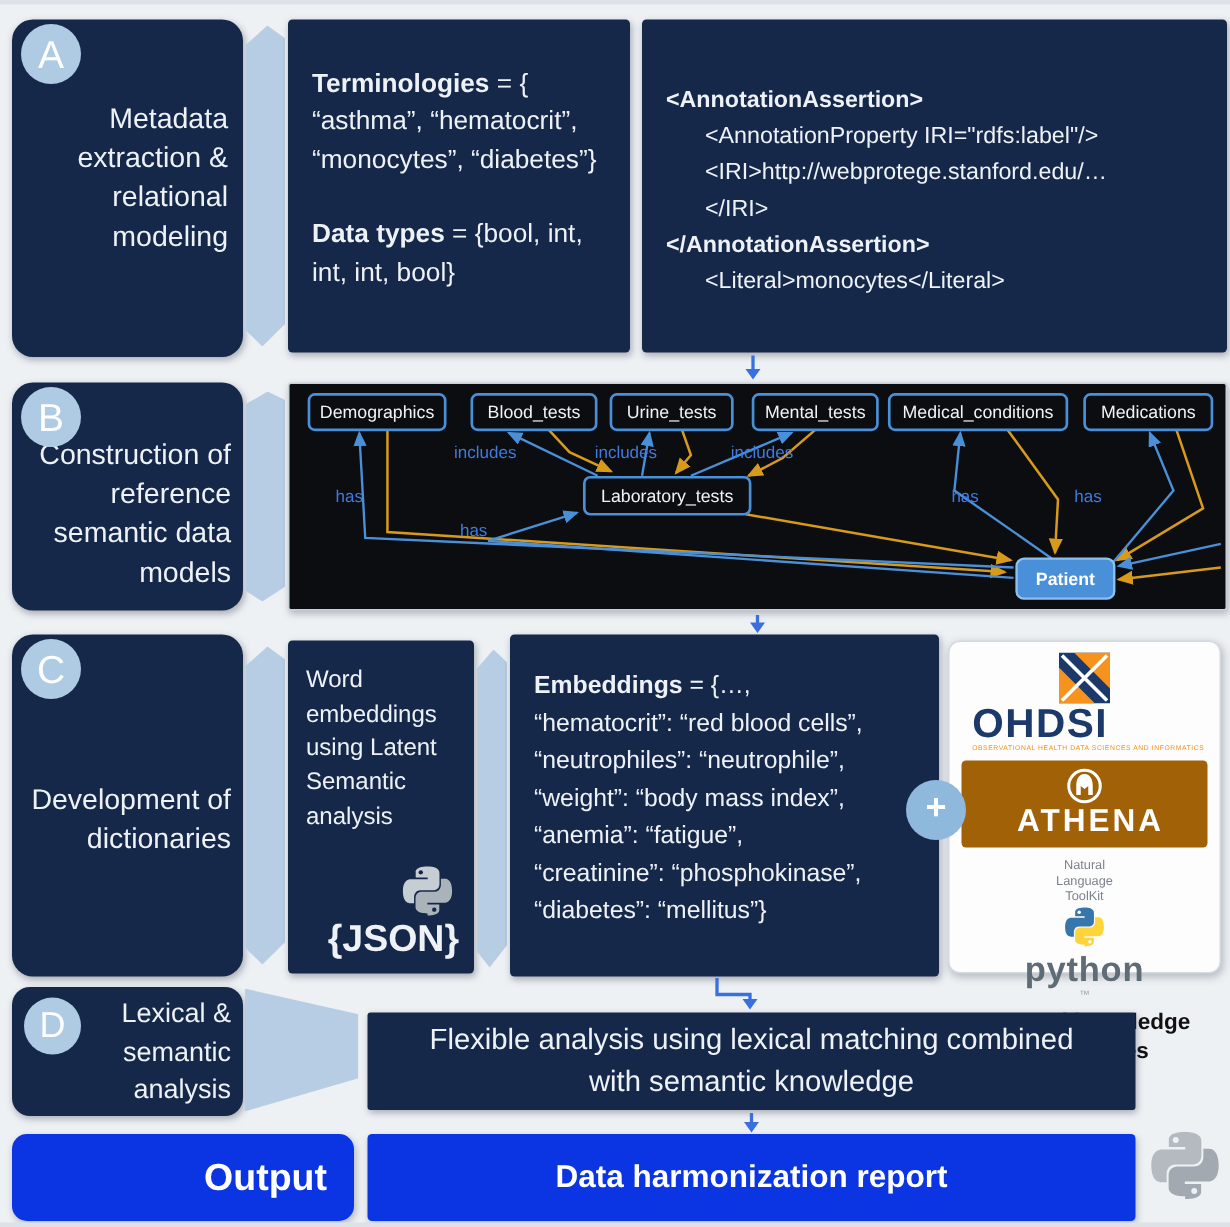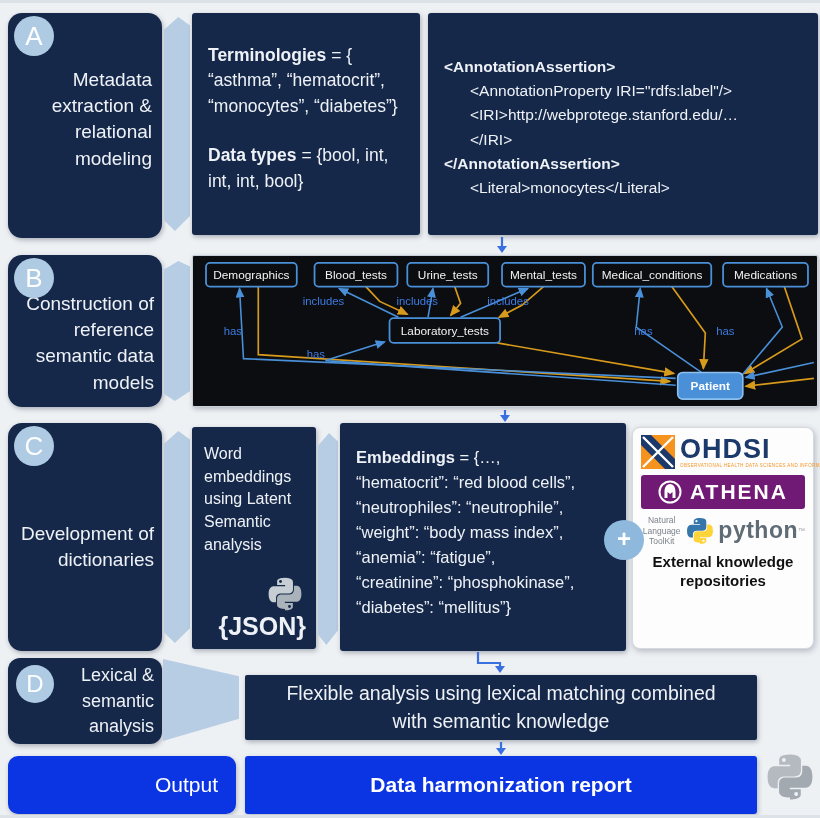--- a/index.html
+++ b/index.html
@@ -29,24 +29,24 @@
   .xml-line.bold{font-weight:bold;}
   .xml-line.indent{padding-left:26px;}
   .emb-line{font-size:16.5px;line-height:1.52;}
   .blk{position:absolute;background:#0b0d10;border:1px solid #c9d1d8;border-radius:2px;
        box-shadow:1px 2px 5px rgba(40,50,70,.3);}
   .bpanel-svg{width:100%;height:100%;display:block;}
   .brightblue{position:absolute;background:#0b35e3;color:#ffffff;
        box-shadow:1px 2px 5px rgba(40,50,70,.3);display:flex;align-items:center;}
   .repos{position:absolute;background:#fdfdfd;border:1px solid #d4dae0;border-radius:8px;
        box-shadow:1px 2px 6px rgba(40,50,70,.3);padding:7px 8px;}
-  .repo-row{display:flex;align-items:center;margin-bottom:6px;}
+  .repo-row{display:flex;align-items:center;margin-bottom:6px;flex-direction:column;}
   .ohdsi-name{font-size:27px;font-weight:bold;color:#1b3a6b;letter-spacing:1px;line-height:1;}
   .ohdsi-tag{font-size:4.5px;color:#f6921e;letter-spacing:.4px;white-space:nowrap;}
-  .athena-row{background:#701a75;border-radius:3px;padding:5px 8px;justify-content:center;}
+  .athena-row{background:#a16207;border-radius:3px;padding:5px 8px;justify-content:center;}
   .athena-name{color:#ffffff;font-size:21px;font-weight:bold;letter-spacing:2px;margin-left:8px;}
   .nltk-text{font-size:8.5px;color:#7c828a;width:44px;line-height:1.25;text-align:center;}
   .python-word{font-size:23px;color:#5f6b75;font-weight:600;letter-spacing:.5px;}
   .python-tm{font-size:7px;color:#9aa2aa;vertical-align:top;}
   .repos-caption{font-size:15px;font-weight:bold;color:#111111;text-align:center;line-height:1.25;margin-top:2px;}
   .plus-circle{position:absolute;width:40px;height:40px;border-radius:50%;background:#8fb8dd;
        color:#ffffff;font-size:24px;font-weight:bold;text-align:center;line-height:38px;z-index:5;}
   .arrow-svg{position:absolute;overflow:visible;}
   .pylogo{display:block;}
 </style>
@@ -254,21 +254,21 @@
   <div class="navy sq" style="left:245px;top:672px;width:512px;height:65px;border-radius:2px;display:flex;align-items:center;justify-content:center;">
     <div style="font-size:19.5px;text-align:center;line-height:1.4;padding:0 28px;">Flexible analysis using lexical matching combined with semantic knowledge</div>
   </div>
 
   <svg class="arrow-svg" style="left:494px;top:739px;" width="14" height="14">
     <line x1="7" y1="0" x2="7" y2="7" stroke="#3a6fe0" stroke-width="2.2"></line>
     <path d="M2 6 L12 6 L7 13 Z" fill="#3a6fe0"></path>
   </svg>
 
   <div class="brightblue" style="left:8px;top:753px;width:228px;height:58px;border-radius:10px;justify-content:flex-end;">
-    <span style="font-size:21px;font-weight:400;padding-right:18px;">Output</span>
+    <span style="font-size:25px;font-weight:700;padding-right:18px;">Output</span>
   </div>
   <div class="brightblue" style="left:245px;top:753px;width:512px;height:58px;border-radius:3px;justify-content:center;">
     <span style="font-size:21px;font-weight:600;">Data harmonization report</span>
   </div>
 
   <div style="position:absolute;left:764px;top:748px;">
     <svg class="pylogo" width="52" height="52" viewBox="0 0 110 110">
       <path fill="#b4bac0" d="M54.9 7.6c-24.2 0-22.7 10.5-22.7 10.5l.03 10.9h23.1v3.3H23s-15.5-1.8-15.5 22.7 13.5 23.6 13.5 23.6h8.1V67.2s-.4-13.5 13.3-13.5h22.9s12.8.2 12.8-12.4V20.5S80.2 7.6 54.9 7.6z"></path>
       <path fill="#a2a9b0" d="M55.1 102.4c24.2 0 22.7-10.5 22.7-10.5l-.03-10.9H54.7v-3.3H87s15.5 1.8 15.5-22.7-13.5-23.6-13.5-23.6h-8.1v11.4s.4 13.5-13.3 13.5H44.7s-12.8-.2-12.8 12.4v16.8s-1.9 12.9 23.2 12.9z"></path>
       <circle cx="42" cy="19" r="4.2" fill="#eef1f4"></circle>

